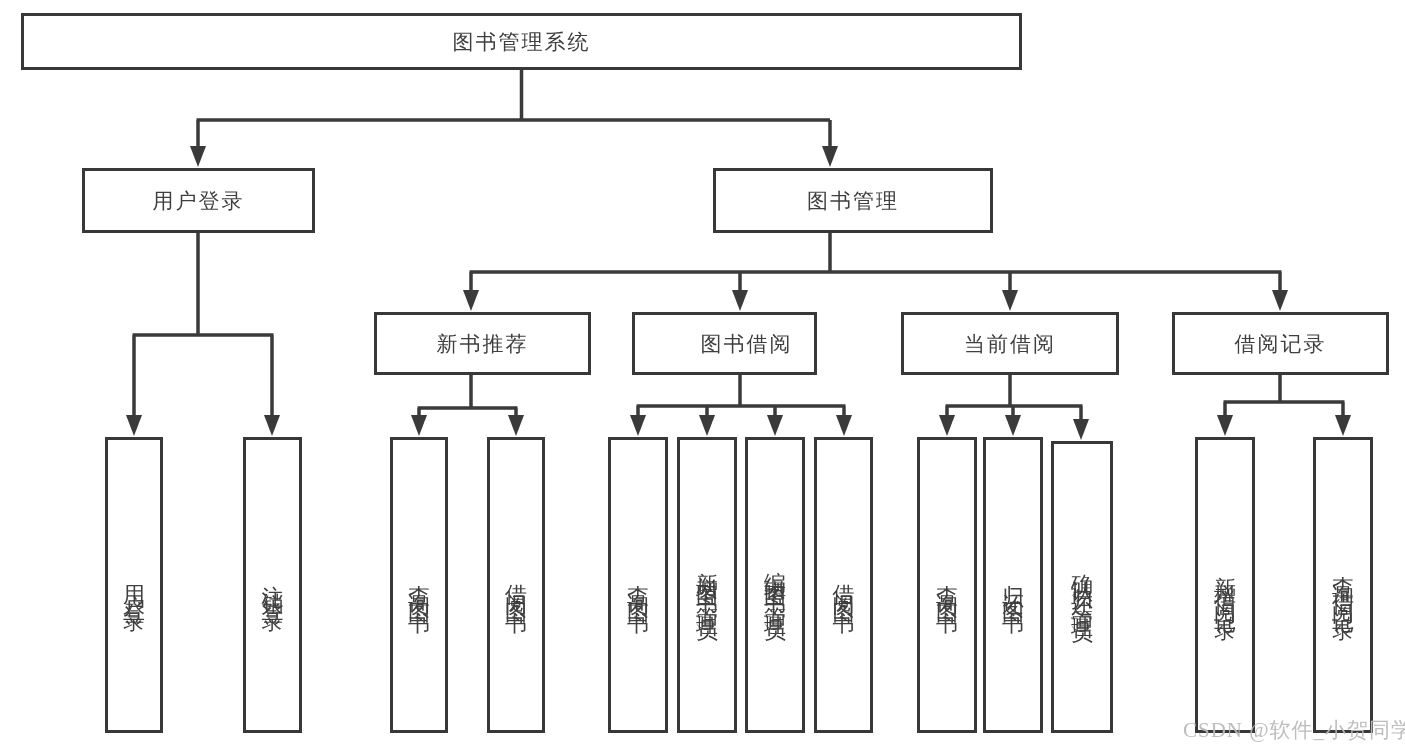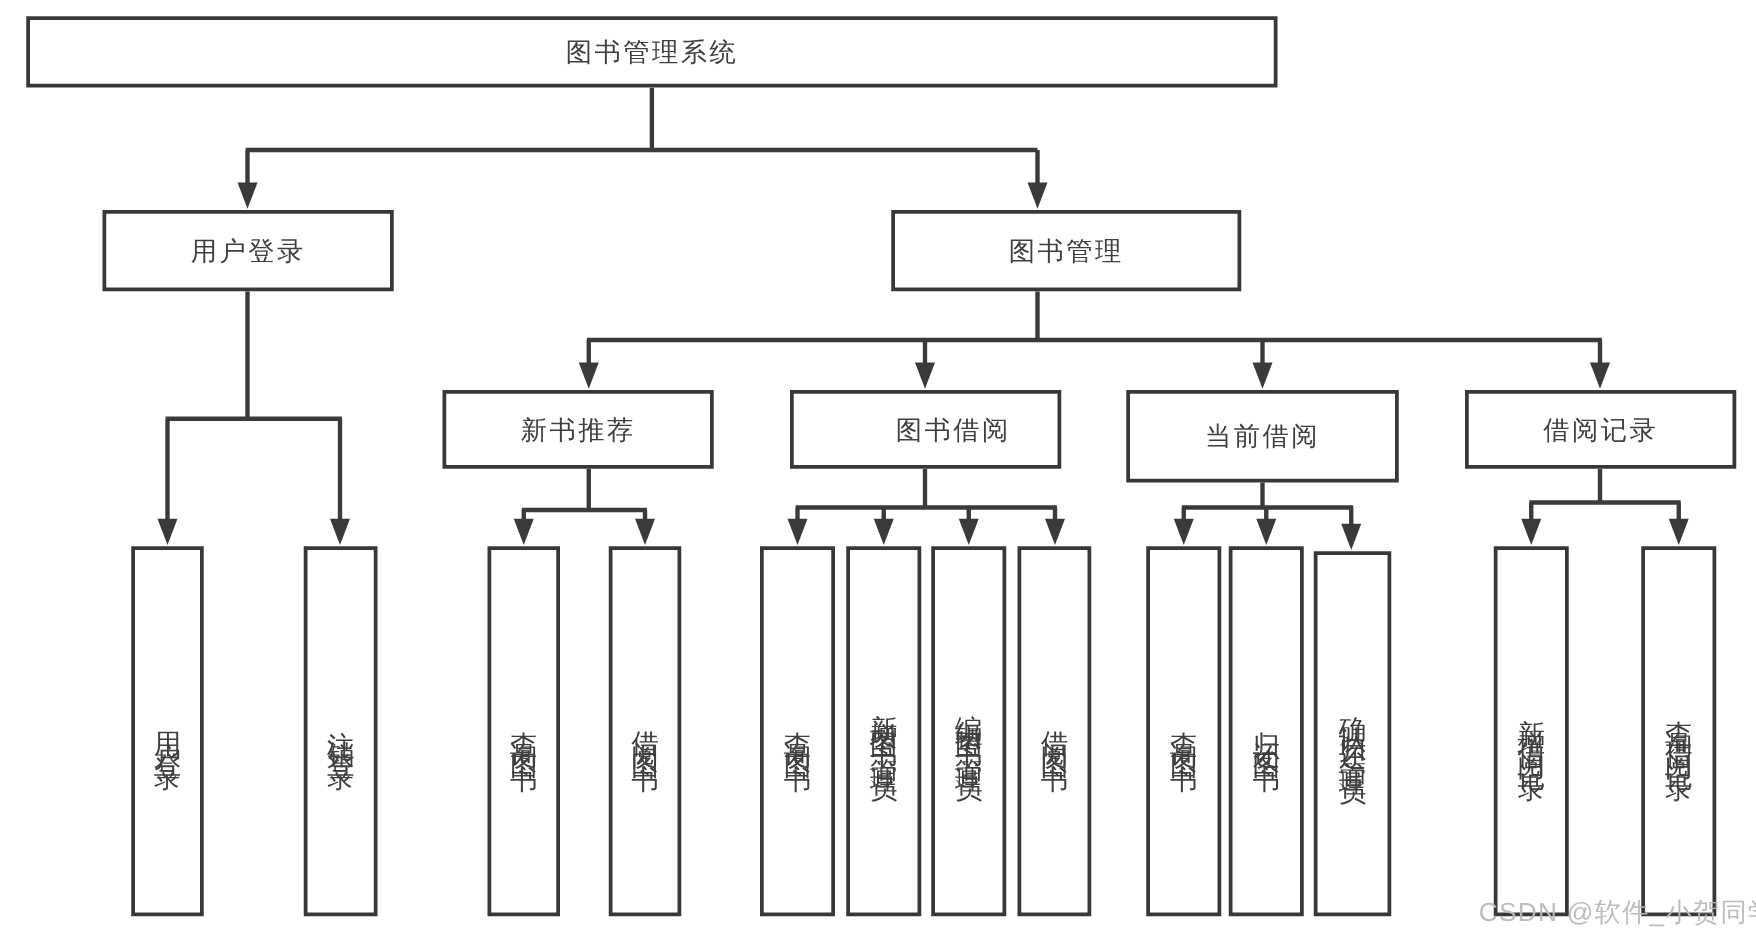--- a/index.html
+++ b/index.html
@@ -1,21 +1,21 @@
 <!DOCTYPE html>
 <html><head>
 <meta charset="utf-8">
 <style>
   html, body { margin: 0; padding: 0; background: #ffffff; }
   #canvas {
     position: relative;
     width: 1405px;
     height: 747px;
     background: #ffffff;
-    font-family: Liberation Sans, sans-serif;
+    font-family: Liberation Serif, serif;
     overflow: hidden;
   }
   #connectors {
     position: absolute;
     left: 0; top: 0;
     width: 1405px; height: 747px;
     z-index: 1;
     pointer-events: none;
   }
   .node {
@@ -97,27 +97,27 @@
     <span class="hlabel">图书管理系统</span>
   </div>
 
   <div class="node" style="left:82px; top:168px; width:233px; height:65px;">
     <span class="hlabel">用户登录</span>
   </div>
   <div class="node" style="left:713px; top:168px; width:280px; height:65px;">
     <span class="hlabel">图书管理</span>
   </div>
 
-  <div class="node" style="left:354px; top:312px; width:217px; height:63px;">
+  <div class="node" style="left:374px; top:312px; width:217px; height:63px;">
     <span class="hlabel">新书推荐</span>
   </div>
-  <div class="node" style="left:632px; top:312px; width:217px; height:63px;padding-left:44px;">
+  <div class="node" style="left:632px; top:312px; width:185px; height:63px;padding-left:44px;">
     <span class="hlabel">图书借阅</span>
   </div>
-  <div class="node" style="left:901px; top:312px; width:218px; height:74px;">
+  <div class="node" style="left:901px; top:312px; width:218px; height:63px;">
     <span class="hlabel">当前借阅</span>
   </div>
   <div class="node" style="left:1172px; top:312px; width:217px; height:63px;">
     <span class="hlabel">借阅记录</span>
   </div>
 
   <div class="node" style="left:105px; top:437px; width:58px; height:296px;">
     <span class="vlabel">用户登录</span>
   </div>
   <div class="node" style="left:243px; top:437px; width:59px; height:296px;">

